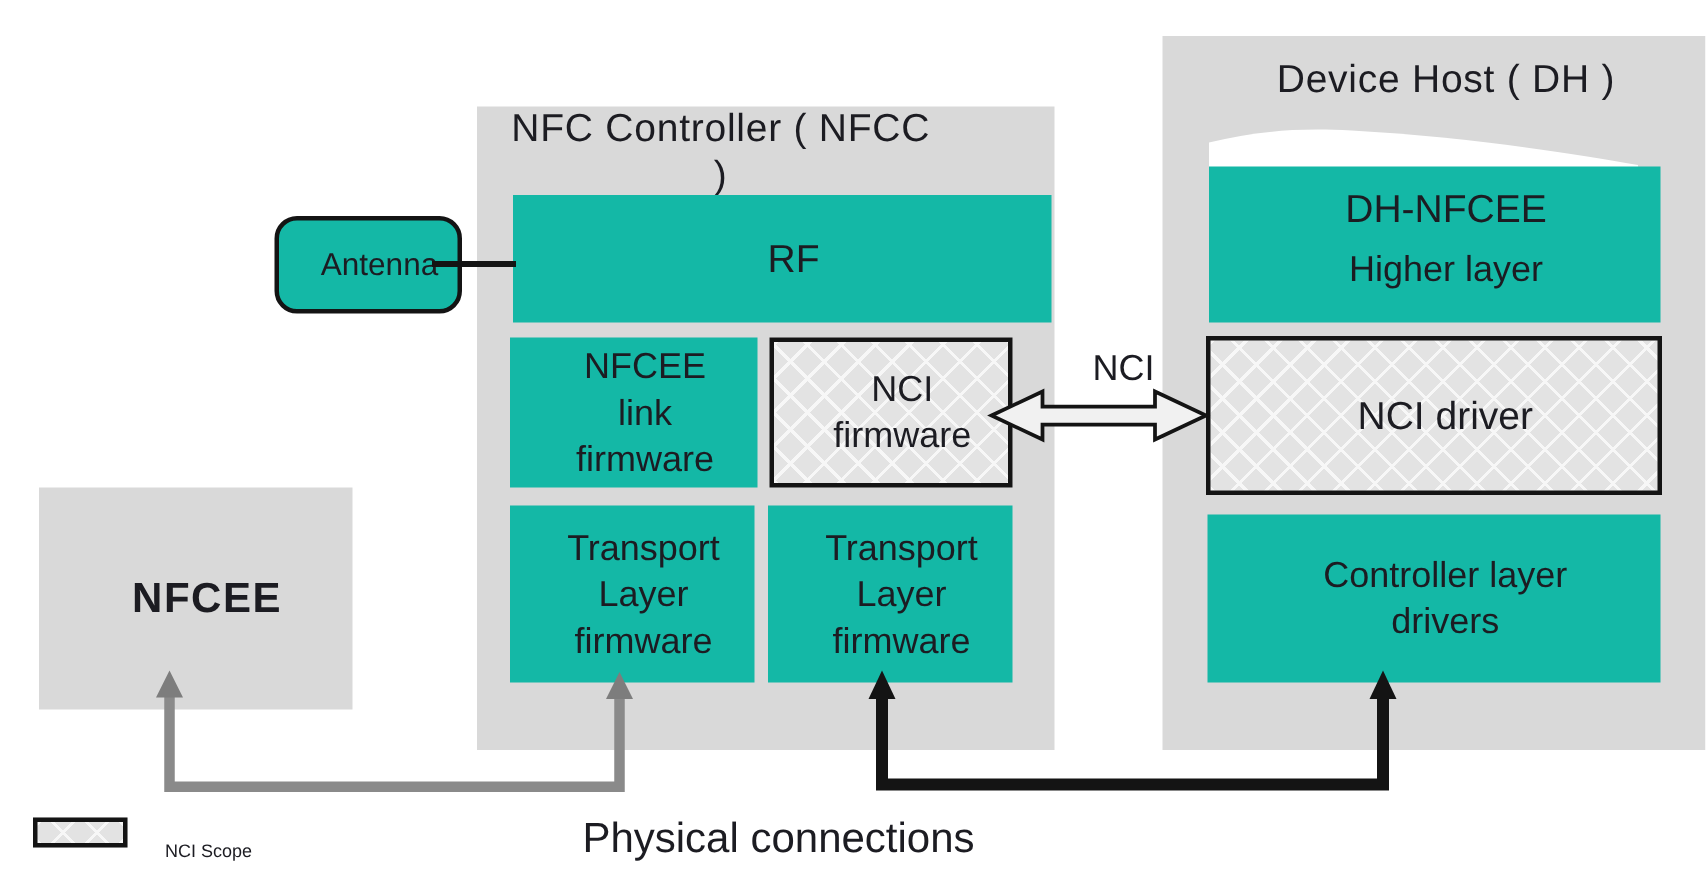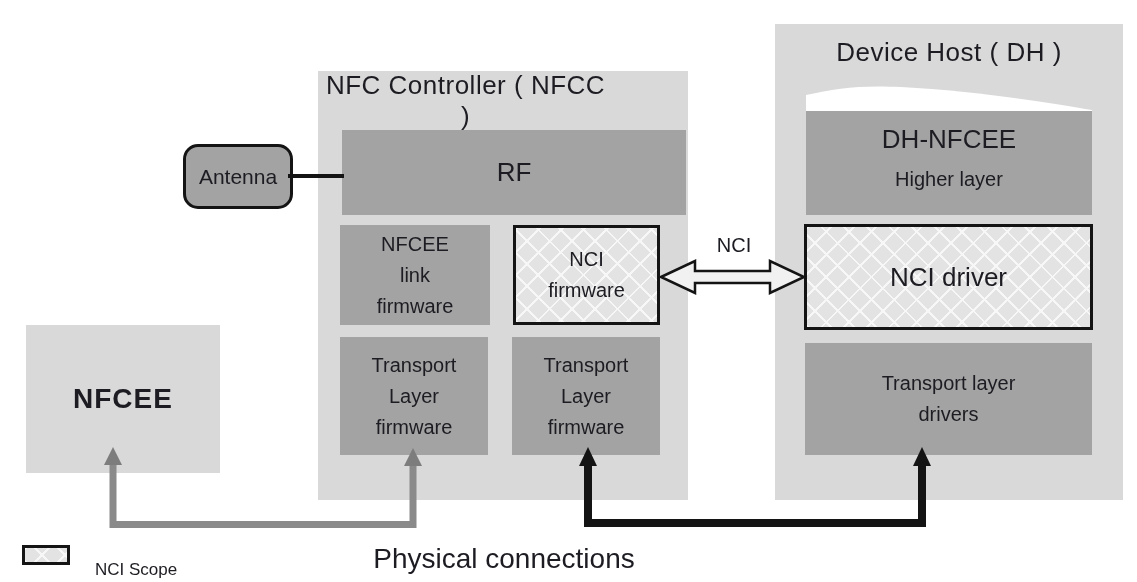--- a/index.html
+++ b/index.html
@@ -1,33 +1,33 @@
 <!DOCTYPE html>
 <html><head>
 <meta charset="utf-8">
 <style>
   html,body{margin:0;padding:0;background:#ffffff;}
   #canvas{
     position:relative;width:1137px;height:582px;background:#ffffff;overflow:hidden;
     font-family:"Liberation Sans", sans-serif;color:#1c1c22;
   }
-  .abs{position:absolute;}
+  .abs{position:absolute;padding-left:15px;}
   .gray-container{background:#d9d9d9;}
-  .white-box{background:#a3a3a3;}
+  .white-box{background:#14b8a6;}
   .hatch{
     background-color:#e3e3e3;
     background-image:
       repeating-linear-gradient(45deg,#f7f7f7 0 2px,rgba(0,0,0,0) 2px 16px),
       repeating-linear-gradient(135deg,#f7f7f7 0 2px,rgba(0,0,0,0) 2px 16px);
   }
   .bordered{border:3px solid #141414;}
   .center{display:flex;align-items:center;justify-content:center;text-align:center;}
   .vcenter{display:flex;flex-direction:column;align-items:center;justify-content:center;text-align:center;}
   .title{font-size:26px;letter-spacing:.5px;}
-  .lbl{font-size:20px;line-height:31px;}
+  .lbl{font-size:24px;line-height:31px;}
   .lbl26{font-size:26px;line-height:33px;}
   .bold{font-weight:bold;}
   svg.overlay{position:absolute;left:0;top:0;pointer-events:none;}
 </style>
 </head>
 <body>
 
 <div id="canvas">
 
   <div class="abs gray-container" style="left:318px;top:71px;width:370px;height:429px;"></div>
@@ -74,34 +74,34 @@
   <div class="abs vcenter" style="left:806px;top:103px;width:286px;height:112px;">
     <div class="lbl26">DH-NFCEE</div>
     <div class="lbl" style="margin-top:8px;">Higher layer</div>
   </div>
 
   <div class="abs hatch bordered center lbl26" style="left:804px;top:224px;width:283px;height:100px;align-items:center;">
     <div>NCI driver</div>
   </div>
 
   <div class="abs white-box vcenter lbl" style="left:805px;top:343px;width:287px;height:112px;">
-    <div>Transport layer</div>
+    <div>Controller layer</div>
     <div>drivers</div>
   </div>
 
   <div class="abs white-box center" style="left:183px;top:144px;width:104px;height:59px;border:3px solid #141414;border-radius:15px;font-size:21px;">
     <div>Antenna</div>
   </div>
 
   <div class="abs center lbl" style="left:695px;top:230px;width:78px;height:30px;">NCI</div>
 
   <div class="abs center" style="left:368px;top:544px;width:272px;height:30px;font-size:28px;">Physical connections</div>
 
   <div class="abs hatch" style="left:22px;top:545px;width:42px;height:14px;border:3px solid #141414;"></div>
-  <div class="abs" style="left:95px;top:560px;font-size:17px;">NCI Scope</div>
+  <div class="abs" style="left:95px;top:560px;font-size:12px;">NCI Scope</div>
 
   <svg class="overlay" width="1137" height="582" viewBox="0 0 1137 582">
 
     <line x1="288" y1="176" x2="344" y2="176" stroke="#141414" stroke-width="4"></line>
 
     <polygon points="661,277 695,261 695,271 770,271 770,261 804,277 770,293 770,283 695,283 695,293" fill="#f1f1f1" stroke="#141414" stroke-width="2.5"></polygon>
 
     <path d="M113,460 L113,524.5 L413,524.5 L413,460" fill="none" stroke="#8a8a8a" stroke-width="7"></path>
     <polygon points="113,447 104,465 122,465" fill="#7d7d7d"></polygon>
     <polygon points="413,448 404,466 422,466" fill="#7d7d7d"></polygon>

